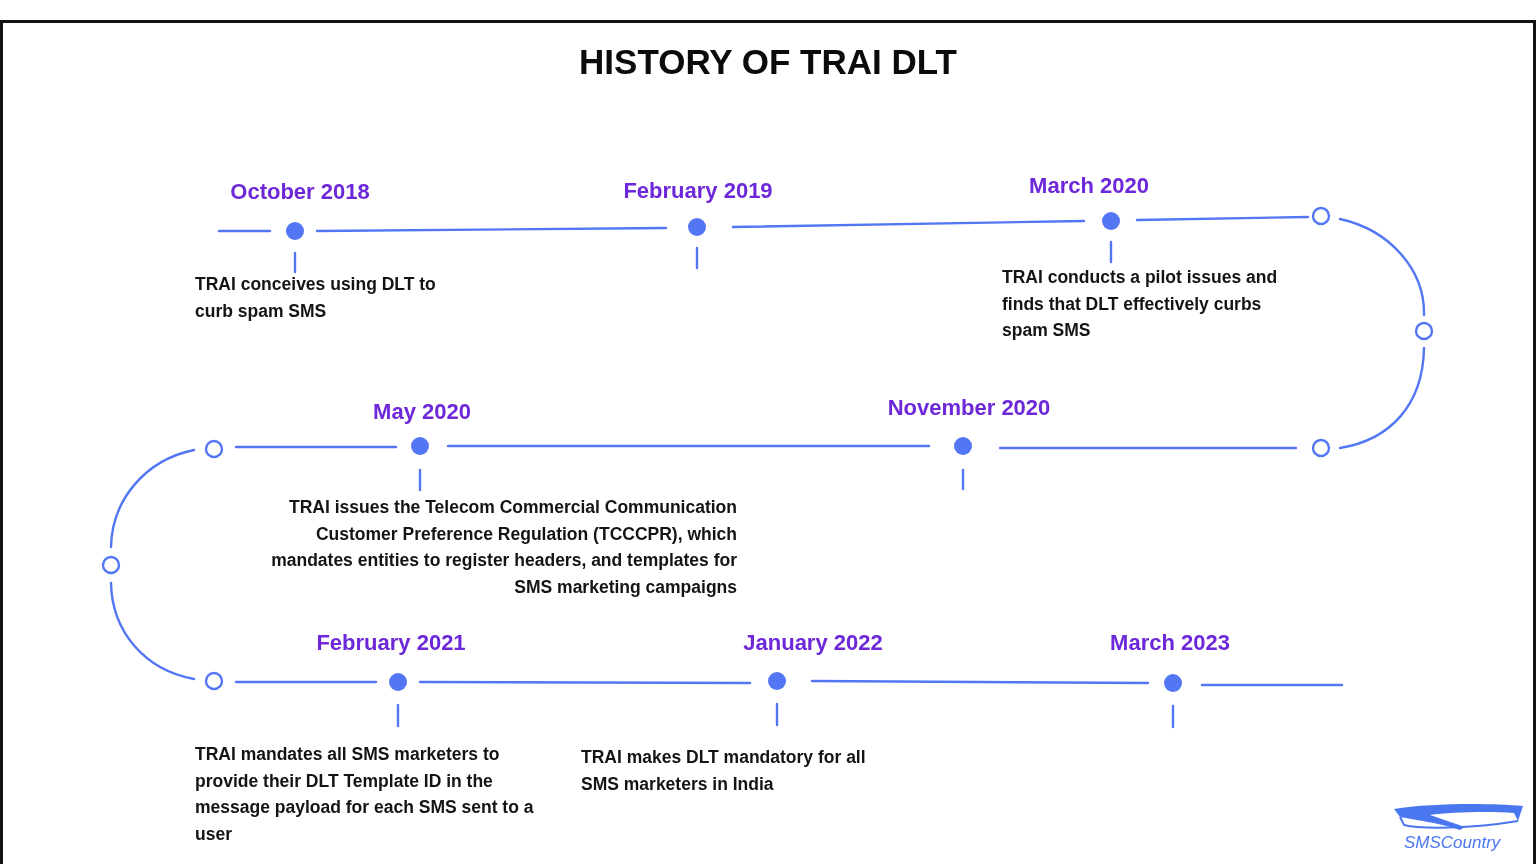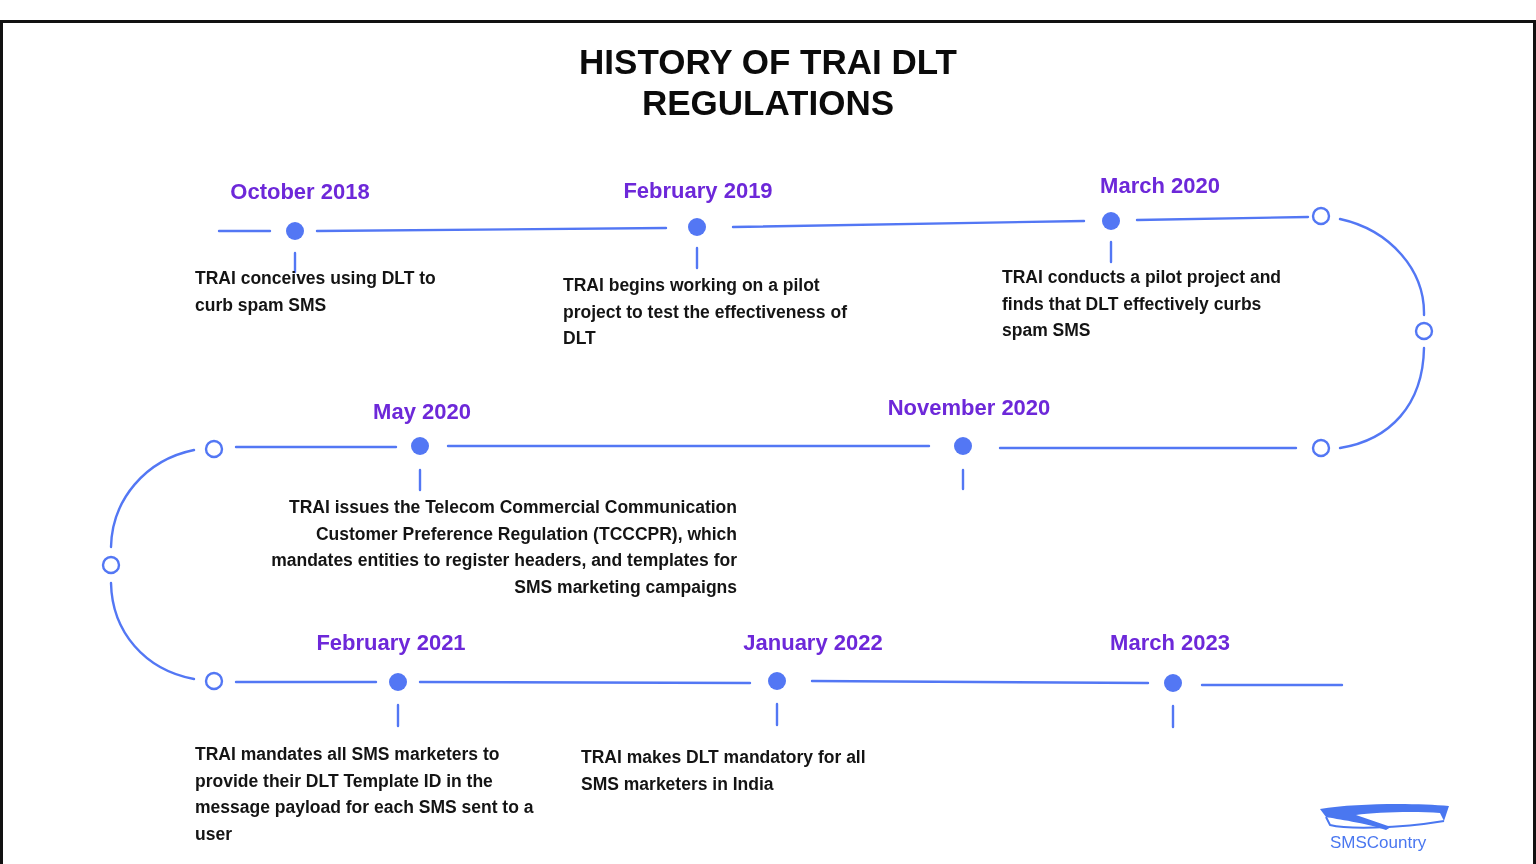--- a/index.html
+++ b/index.html
@@ -15,34 +15,33 @@
   }
   svg.lines { position:absolute; left:-3px; top:-3px; }
   .date {
     position:absolute; font-weight:bold; font-size:22px; color:#6d28d9;
     white-space:nowrap; transform:translateX(-50%);
   }
   .desc {
     position:absolute; font-weight:bold; font-size:17.5px; line-height:26.5px; color:#141414;
   }
   .logo {
-    position:absolute; left:1313px; top:780px; width:140px; height:56px;
+    position:absolute; left:1387px; top:780px; width:140px; height:56px;font-style:italic;
   }
   .logo-text {
     position:absolute; left:14px; top:30px; font-size:17px; color:#4a77f0; white-space:nowrap;
   }
 </style>
 </head>
 <body>
 
 <div id="canvas">
 
   <div class="title">
     <div>HISTORY OF TRAI DLT</div>
-    <div>REGULATIONS</div>
   </div>
 
   <svg class="lines" width="1536" height="864" xmlns="http://www.w3.org/2000/svg" fill="none" stroke="#5377f4" stroke-width="2.4" stroke-linecap="round">
 
     <line x1="219" y1="211" x2="270" y2="211"></line>
     <line x1="317" y1="211" x2="666" y2="208"></line>
     <line x1="733" y1="207" x2="1084" y2="201"></line>
     <line x1="1137" y1="200" x2="1308" y2="197"></line>
 
     <path d="M1340 199 C1390 210, 1425 250, 1424 295"></path>
@@ -85,30 +84,29 @@
       <circle cx="1424" cy="311" r="8"></circle>
       <circle cx="1321" cy="428" r="8"></circle>
       <circle cx="214" cy="429" r="8"></circle>
       <circle cx="111" cy="545" r="8"></circle>
       <circle cx="214" cy="661" r="8"></circle>
     </g>
   </svg>
 
   <div class="date" style="left:297px; top:156px;">October 2018</div>
   <div class="date" style="left:695px; top:155px;">February 2019</div>
-  <div class="date" style="left:1157px; top:150px;">March 2020</div>
+  <div class="date" style="left:1086px; top:150px;">March 2020</div>
   <div class="date" style="left:419px; top:376px;">May 2020</div>
   <div class="date" style="left:966px; top:372px;text-align:right;">November 2020</div>
   <div class="date" style="left:388px; top:607px;">February 2021</div>
   <div class="date" style="left:810px; top:607px;">January 2022</div>
   <div class="date" style="left:1167px; top:607px;">March 2023</div>
 
-  <div class="desc" style="left:192px; top:242px; width:250px;">TRAI conceives using DLT to curb spam SMS</div>
-  <div class="desc" style="left:560px; top:249px; width:310px;">TRAI begins working on a pilot project to test the effectiveness of DLT</div>
-  <div class="desc" style="left:999px; top:241px; width:280px;">TRAI conducts a pilot project and finds that DLT effectively curbs spam SMS</div>
+  <div class="desc" style="left:192px; top:248px; width:250px;">TRAI conceives using DLT to curb spam SMS</div>
+  <div class="desc" style="left:999px; top:241px; width:280px;">TRAI conducts a pilot issues and finds that DLT effectively curbs spam SMS</div>
   <div class="desc" style="left:254px; top:471px; width:480px;text-align:right;">TRAI issues the Telecom Commercial Communication Customer Preference Regulation (TCCCPR), which mandates entities to register headers, and templates for SMS marketing campaigns</div>
   <div class="desc" style="left:192px; top:718px; width:355px;">TRAI mandates all SMS marketers to provide their DLT Template ID in the message payload for each SMS sent to a user</div>
   <div class="desc" style="left:578px; top:721px; width:310px;">TRAI makes DLT mandatory for all SMS marketers in India</div>
 
   <div class="logo">
     <svg width="140" height="34" xmlns="http://www.w3.org/2000/svg">
       <path d="M4 6 C40 0, 100 0, 133 3 L128 18 L124 10 C100 8, 60 9, 40 12 L75 24 L70 27 C50 20, 20 16, 10 14 Z" fill="#4a77f0"></path>
       <path d="M10 14 L14 22 C30 26, 80 26, 128 18" stroke="#4a77f0" stroke-width="2" fill="none"></path>
     </svg>
     <div class="logo-text">SMSCountry</div>

